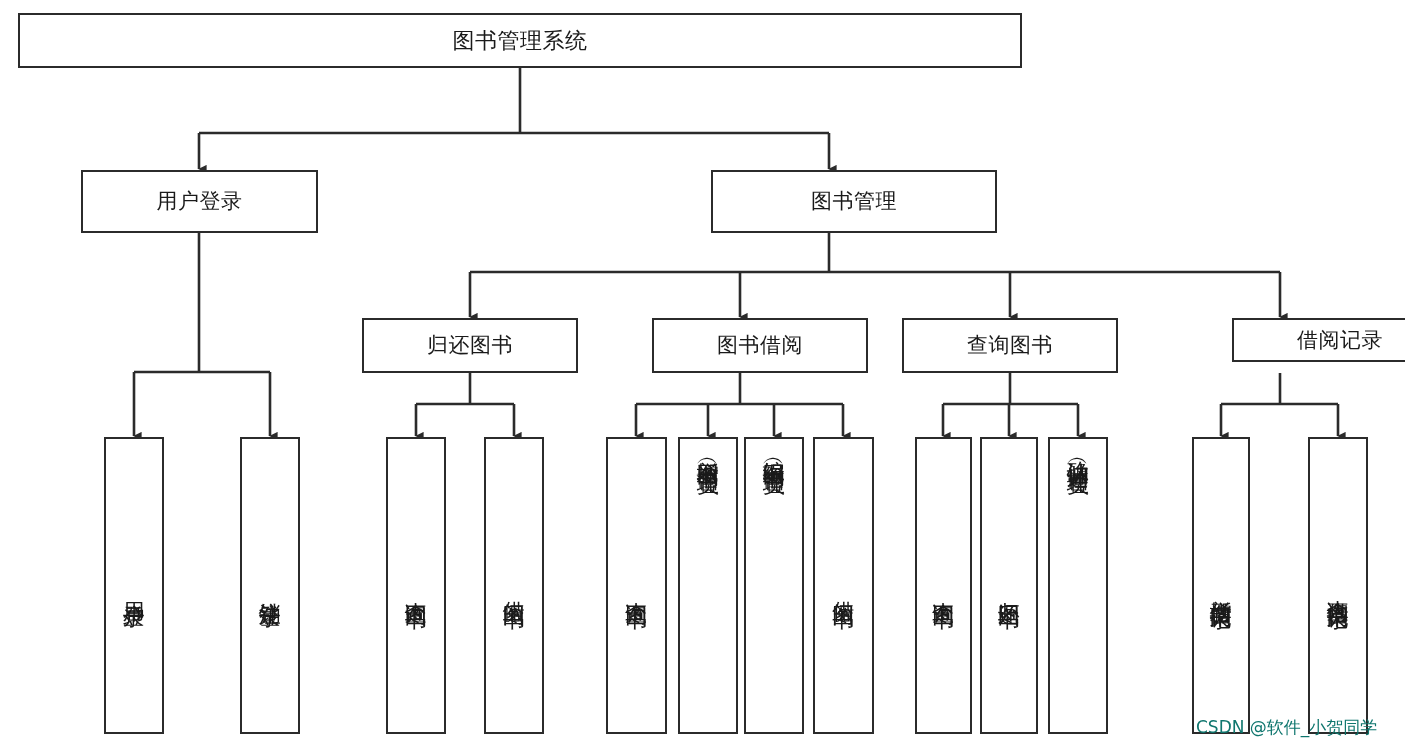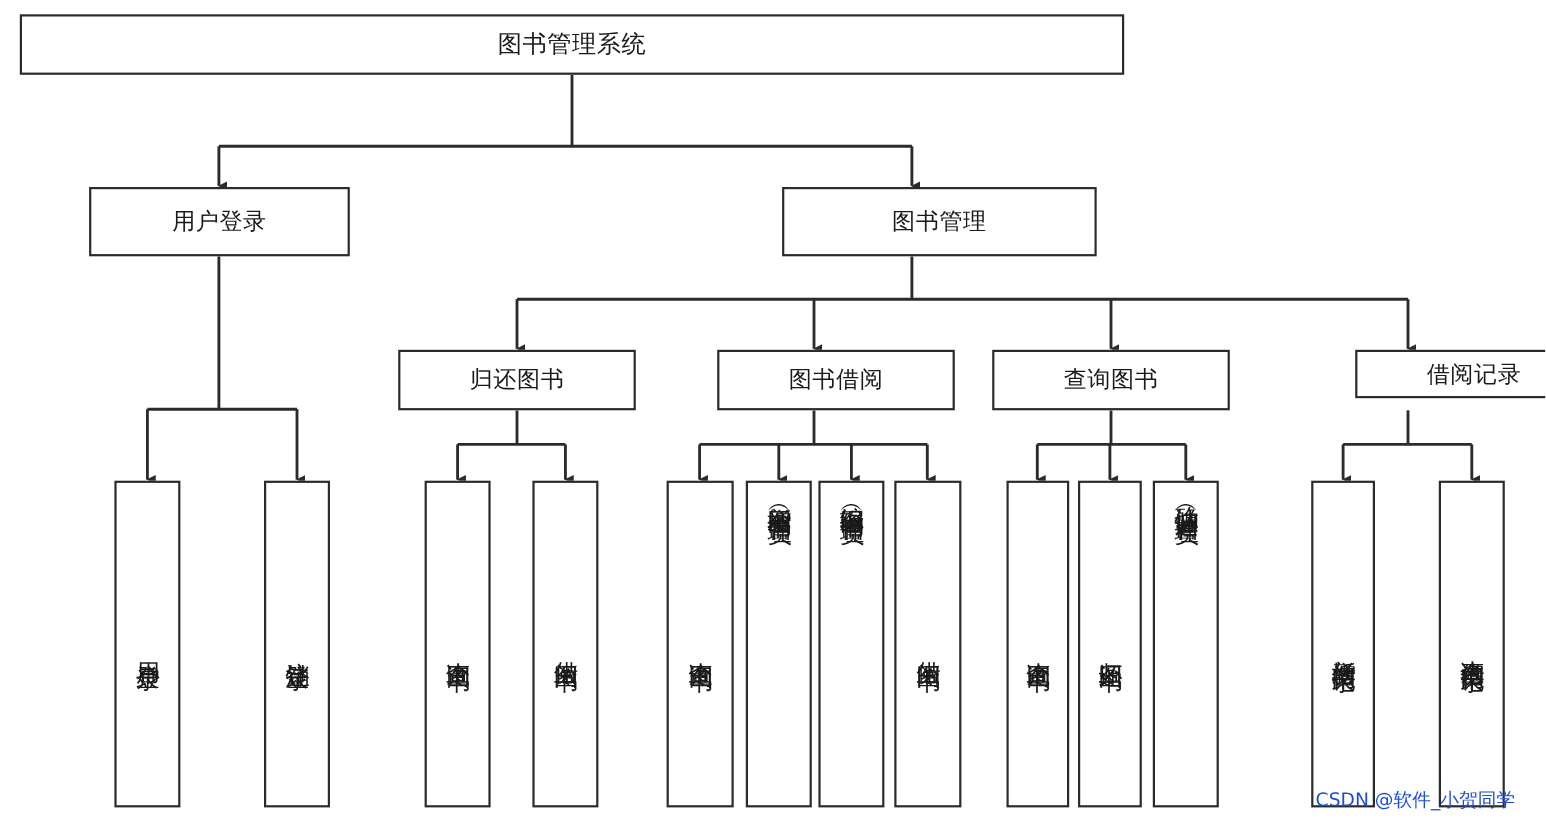--- a/index.html
+++ b/index.html
@@ -64,21 +64,21 @@
     margin: 0 auto;
   }
   .node.vertical.centered {
     align-items: center;
   }
   #watermark {
     position: absolute;
     left: 1196px;
     top: 716px;
     font-size: 17px;
-    color: #1d4ed8;
+    color: #0f766e;
     white-space: nowrap;
     font-family: "DejaVu Sans", "Liberation Sans", sans-serif;
   }
 </style>
 </head>
 <body>
 
 <div id="diagram-root">
 
   <svg id="edge-layer" viewBox="0 0 1405 747" xmlns="http://www.w3.org/2000/svg">

